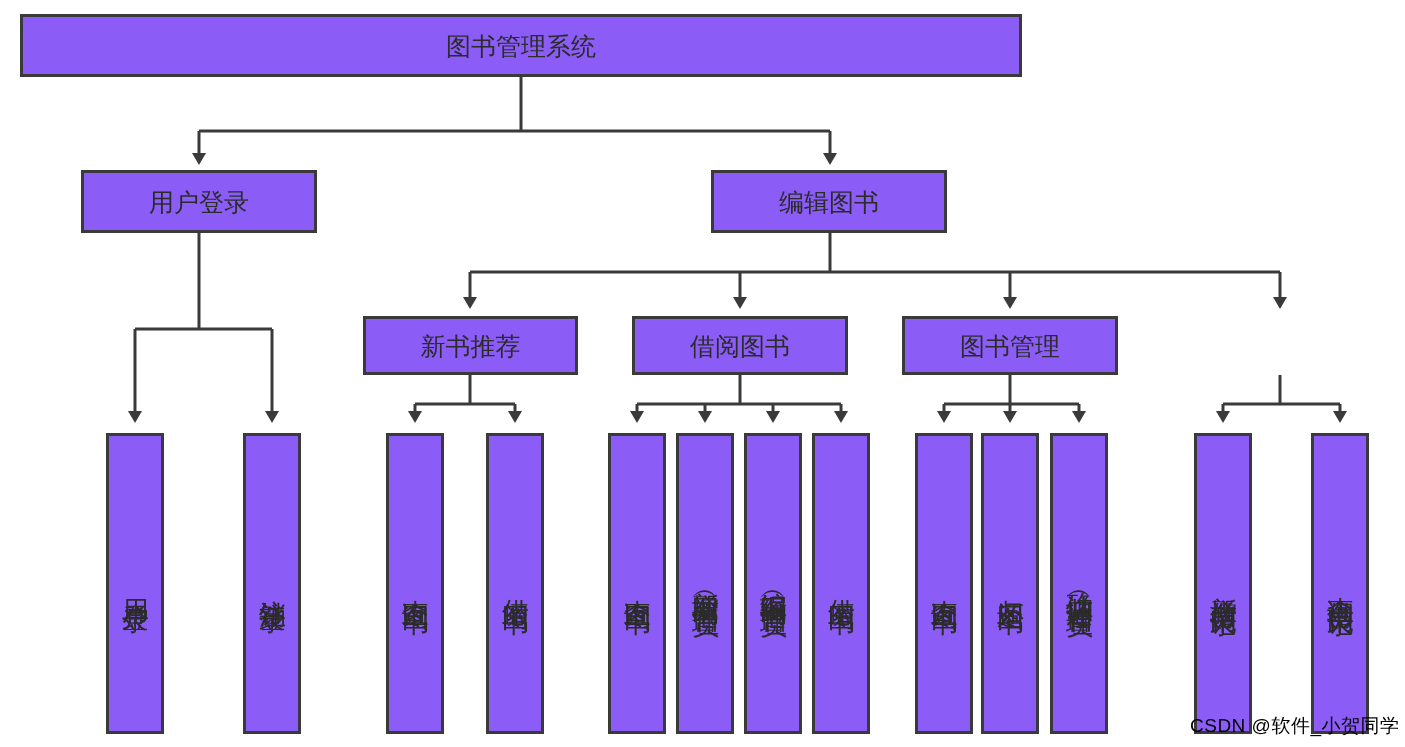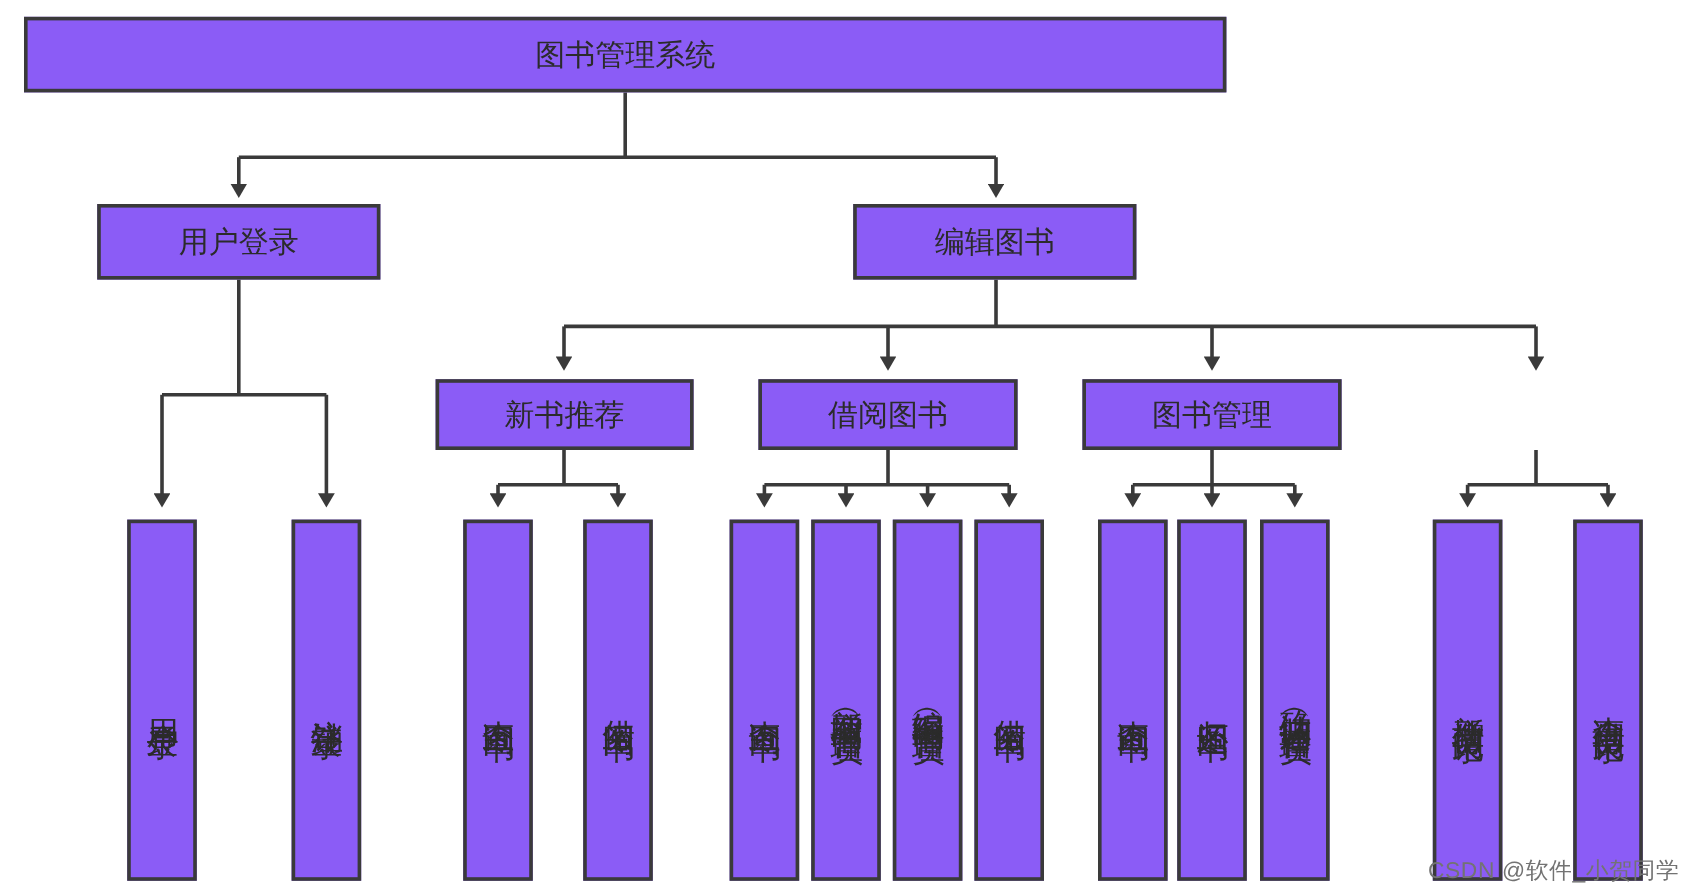--- a/index.html
+++ b/index.html
@@ -49,21 +49,21 @@
   .node-leaf .label {
     writing-mode: vertical-rl;
     text-orientation: upright;
     font-size: 27px;
     letter-spacing: 3px;
     line-height: 1;
     white-space: nowrap;
   }
   .watermark {
     position: absolute;
-    color: #737373;
+    color: #000000;
     font-size: 19px;
     letter-spacing: 0.5px;
     white-space: nowrap;
   }
 </style>
 </head>
 <body>
 
 <div id="diagram-root">
 

